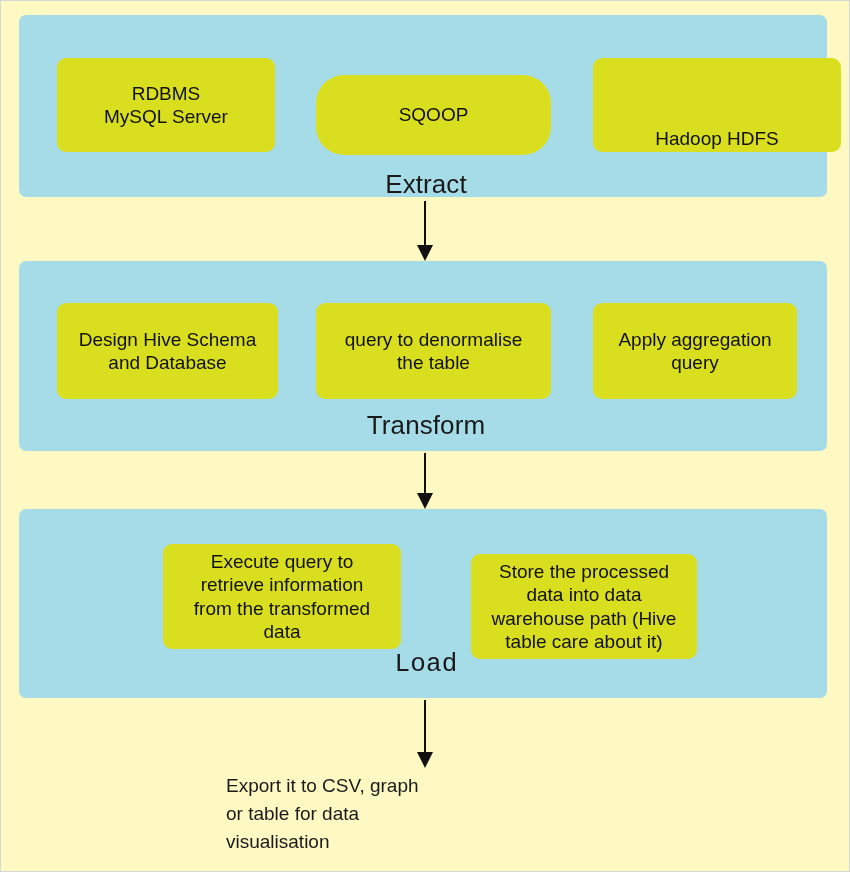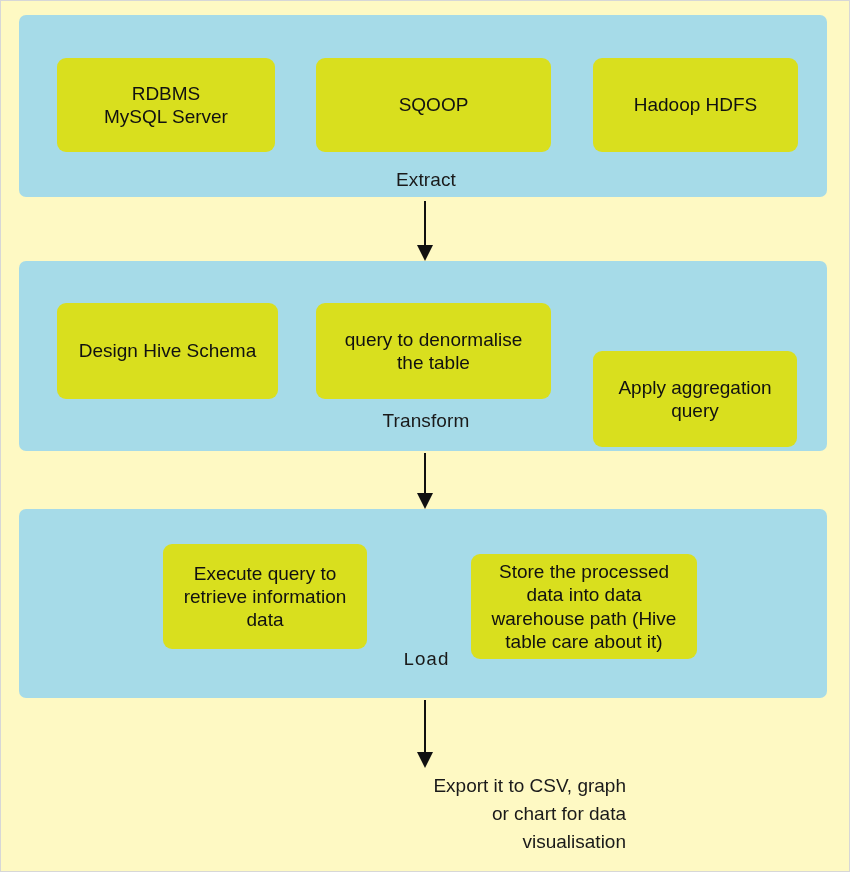--- a/index.html
+++ b/index.html
@@ -19,21 +19,21 @@
     border: 1px solid #d7d7d7;
     overflow: hidden;
   }
   .band {
     position: absolute;
     background: #a6dbe8;
     border-radius: 7px;
   }
   .band-label {
     position: absolute;
-    font-size: 19px;
+    font-size: 26px;
     color: #1a1a1a;
     text-align: center;
     white-space: nowrap;
     letter-spacing: 0.1px;
   }
   .node {
     position: absolute;
     background: #d9df1e;
     border-radius: 9px;
     display: flex;
@@ -63,94 +63,96 @@
     left: 50%;
     margin-left: -8px;
     width: 0;
     height: 0;
     border-left: 8px solid transparent;
     border-right: 8px solid transparent;
     border-top: 16px solid #111111;
   }
   .footer-text {
     position: absolute;
-    text-align: right;
+    text-align: left;
     font-size: 19px;
     line-height: 1.48;
     color: #1a1a1a;
   }
 </style>
 </head>
 <body>
 
 <div id="canvas">
 
   <div class="band" style="left:18px; top:14px; width:808px; height:182px;"></div>
 
   <div class="node" style="left:56px; top:57px; width:218px; height:94px;">
     <span>
       <span>RDBMS</span>
       <span>MySQL Server</span>
     </span>
   </div>
 
-  <div class="node" style="left:315px; top:57px; width:235px; height:94px;">
+  <div class="node" style="left:315px; top:74px; width:235px; height:80px;border-radius:28px;">
     <span>
       <span>SQOOP</span>
     </span>
   </div>
 
-  <div class="node" style="left:592px; top:57px; width:205px; height:94px;">
+  <div class="node" style="left:592px; top:57px; width:248px; height:94px;align-items:flex-end;">
     <span>
       <span>Hadoop HDFS</span>
     </span>
   </div>
 
   <div class="band-label" style="left:345px; top:168px; width:160px;">Extract</div>
 
   <div class="arrow" style="left:416px; top:200px; width:16px; height:60px;">
     <div class="shaft" style="height:46px;"></div>
     <div class="head" style="top:44px;"></div>
   </div>
 
   <div class="band" style="left:18px; top:260px; width:808px; height:190px;"></div>
 
   <div class="node" style="left:56px; top:302px; width:221px; height:96px;justify-content:center;">
     <span>
       <span>Design Hive Schema</span>
+      <span>and Database</span>
     </span>
   </div>
 
   <div class="node" style="left:315px; top:302px; width:235px; height:96px;">
     <span>
       <span>query to denormalise</span>
       <span>the table</span>
     </span>
   </div>
 
-  <div class="node" style="left:592px; top:302px; width:204px; height:96px;margin-top:48px;">
+  <div class="node" style="left:592px; top:302px; width:204px; height:96px;">
     <span>
       <span>Apply aggregation</span>
       <span>query</span>
     </span>
   </div>
 
   <div class="band-label" style="left:345px; top:409px; width:160px;">Transform</div>
 
   <div class="arrow" style="left:416px; top:452px; width:16px; height:56px;">
     <div class="shaft" style="height:42px;"></div>
     <div class="head" style="top:40px;"></div>
   </div>
 
   <div class="band" style="left:18px; top:508px; width:808px; height:189px;"></div>
 
-  <div class="node" style="left:162px; top:543px; width:204px; height:105px;">
+  <div class="node" style="left:162px; top:543px; width:238px; height:105px;">
     <span>
       <span>Execute query to</span>
       <span>retrieve information</span>
+      <span>from the transformed</span>
       <span>data</span>
     </span>
   </div>
 
   <div class="node" style="left:470px; top:543px; width:226px; height:105px;margin-top:10px;">
     <span>
       <span>Store the processed</span>
       <span>data into data</span>
       <span>warehouse path (Hive</span>
       <span>table care about it)</span>
@@ -159,17 +161,17 @@
 
   <div class="band-label" style="left:345px; top:648px; width:160px;font-family:Liberation Mono, monospace;">Load</div>
 
   <div class="arrow" style="left:416px; top:699px; width:16px; height:70px;">
     <div class="shaft" style="height:54px;"></div>
     <div class="head" style="top:52px;"></div>
   </div>
 
   <div class="footer-text" style="left:225px; top:771px; width:400px;">
     <div>Export it to CSV, graph</div>
-    <div>or chart for data</div>
+    <div>or table for data</div>
     <div>visualisation</div>
   </div>
 
 </div>
 
 </body></html>

